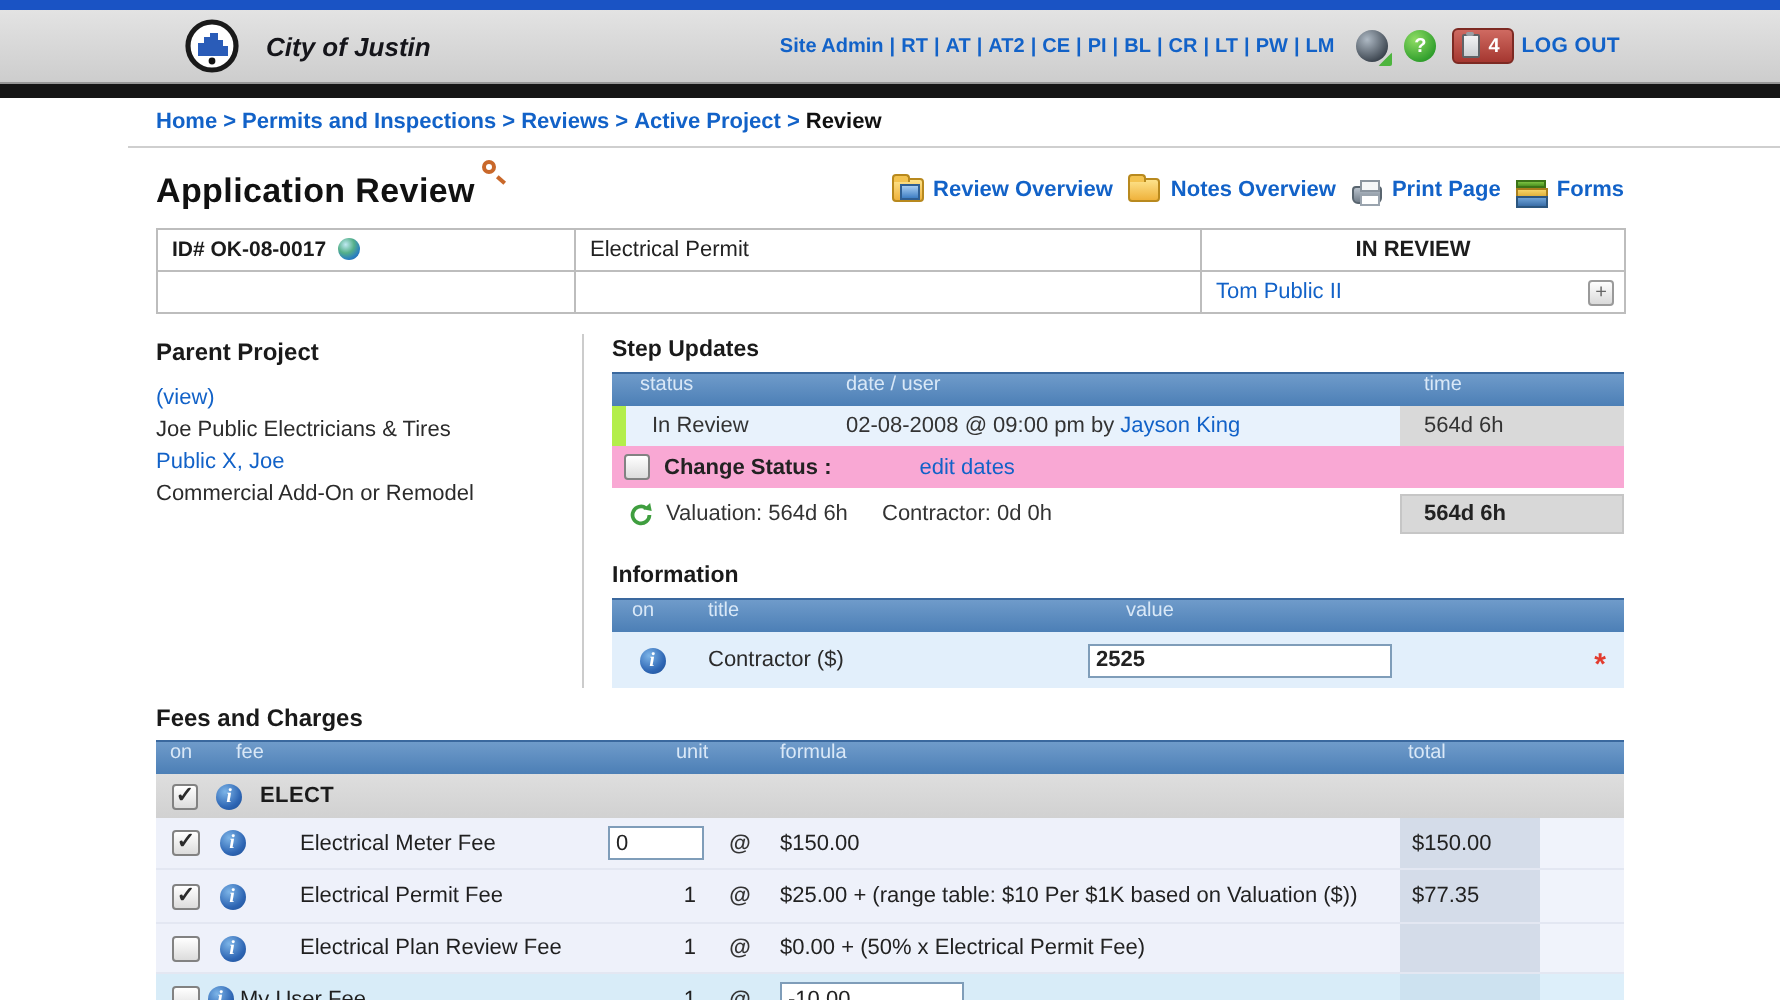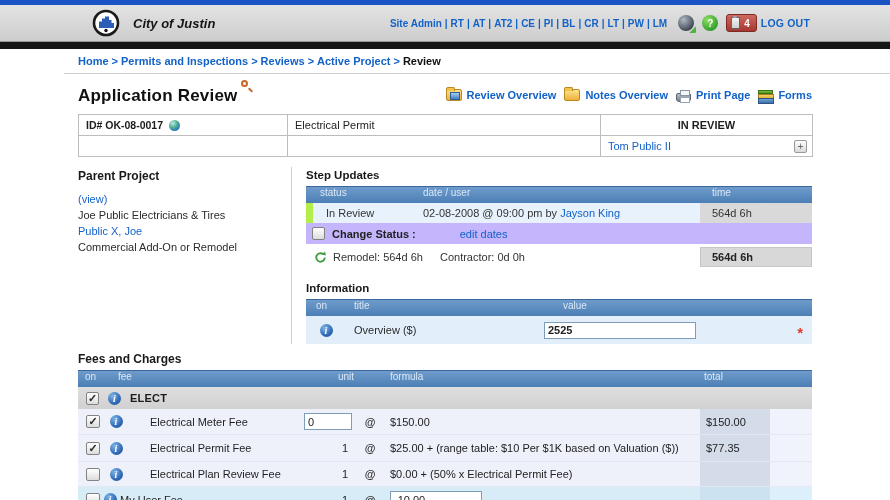--- a/index.html
+++ b/index.html
@@ -99,21 +99,21 @@
 
   .thead{display:flex;height:17px;align-items:flex-start;color:#d9e8f7;font-size:10px;
      background:linear-gradient(#6f9bca,#4c7fb6);border-top:1px solid #3a689e;}
   
   .su-h-status{width:104px;padding-left:14px;} .su-h-date{flex:1;padding-left:13px;} .su-h-time{width:112px;padding-left:12px;}
   .su-row1{display:flex;height:20px;align-items:center;background:#e8f2fc;}
   .status-marker{width:7px;height:100%;background:#b3ee4a;flex:none;}
   .su-status-text{width:97px;padding-left:13px;color:#333;}
   .su-date-cell{flex:1;padding-left:13px;color:#333;}
   .su-time-cell{width:112px;height:100%;background:#d9d9d9;display:flex;align-items:center;padding-left:12px;color:#333;}
-  .su-row2{display:flex;height:21px;align-items:center;background:#c4b5fd;}
+  .su-row2{display:flex;height:21px;align-items:center;background:#f9a8d4;}
   .su-row2 .cb{margin-left:6px;}
   .cs-label{font-weight:bold;margin-left:7px;color:#222;}
   .edit-dates{font-weight:normal;margin-left:44px;}
   .su-row3{display:flex;height:26px;align-items:center;background:#fff;}
   .refresh-icon{margin-left:8px;flex:none;}
   .durations{margin-left:6px;color:#333;}
   .durations .d2{margin-left:14px;}
   .total-time-box{width:112px;height:20px;margin-left:auto;background:#d8d8d8;border:1px solid #c6c6c6;
      display:flex;align-items:center;padding-left:11px;font-weight:bold;color:#222;}
 
@@ -299,39 +299,39 @@
             <span class="cb" data-checked="false"></span>
             <span class="cs-label">Change Status :</span>
             <a class="edit-dates">edit dates</a>
           </div>
           <div class="su-row3">
             <svg class="refresh-icon" width="13" height="13" viewBox="0 0 16 16">
               <path d="M13.2 8a5.2 5.2 0 1 1-2.1-4.2" fill="none" stroke="#3f9e3f" stroke-width="2.3"></path>
               <path d="M13.6 0.6 L14.6 5.6 L9.4 4.4 Z" fill="#3f9e3f"></path>
             </svg>
             <span class="durations">
-              <span>Remodel: 564d 6h</span>
+              <span>Valuation: 564d 6h</span>
               <span class="d2">Contractor: 0d 0h</span>
             </span>
             <span class="total-time-box">564d 6h</span>
           </div>
         </div>
 
         <div class="info-wrap">
           <div class="sec-heading">Information</div>
           <div class="thead">
             <span class="io-h-on">on</span>
             <span class="io-h-title">title</span>
             <span class="io-h-value">value</span>
           </div>
           <div class="info-row">
             <span class="io-on">
                 <span class="info-icon"></span>
               </span>
-            <span class="io-title">Overview ($)</span>
+            <span class="io-title">Contractor ($)</span>
             <span class="io-value">
               <input class="txt" type="text" value="2525" style="">
               <span class="required-marker">*</span>
             </span>
           </div>
         </div>
 
       </div>
     </div>
 

